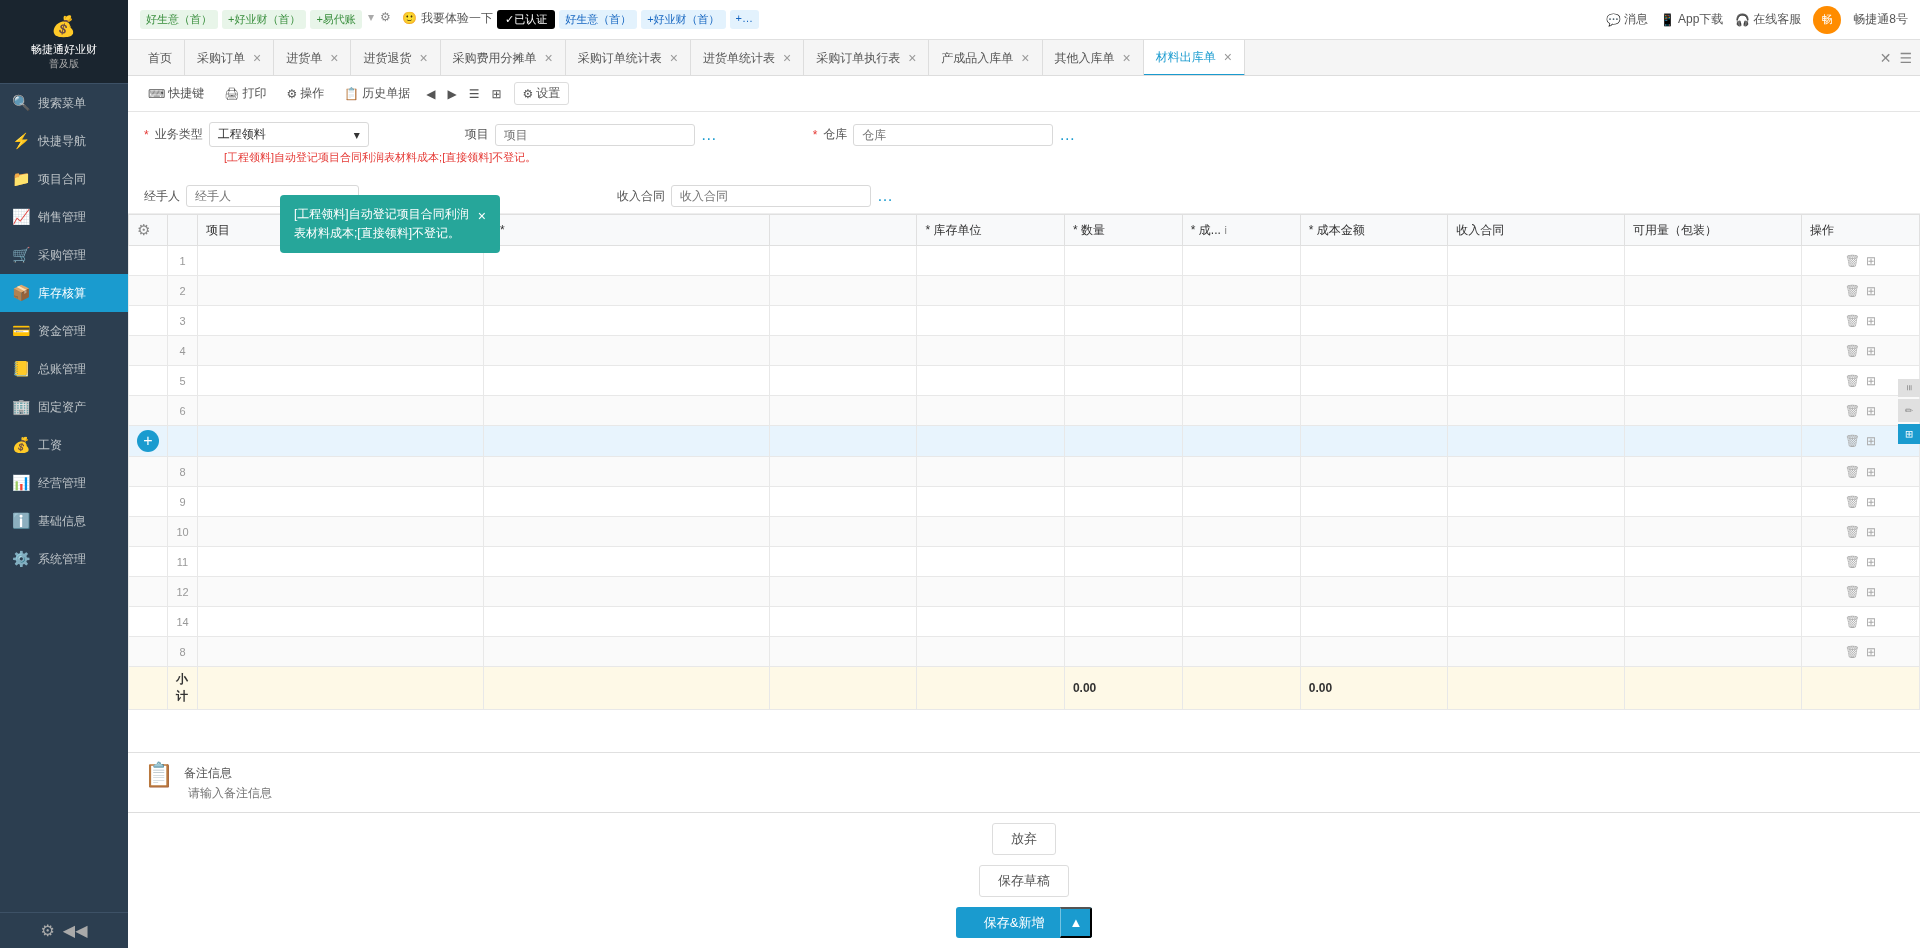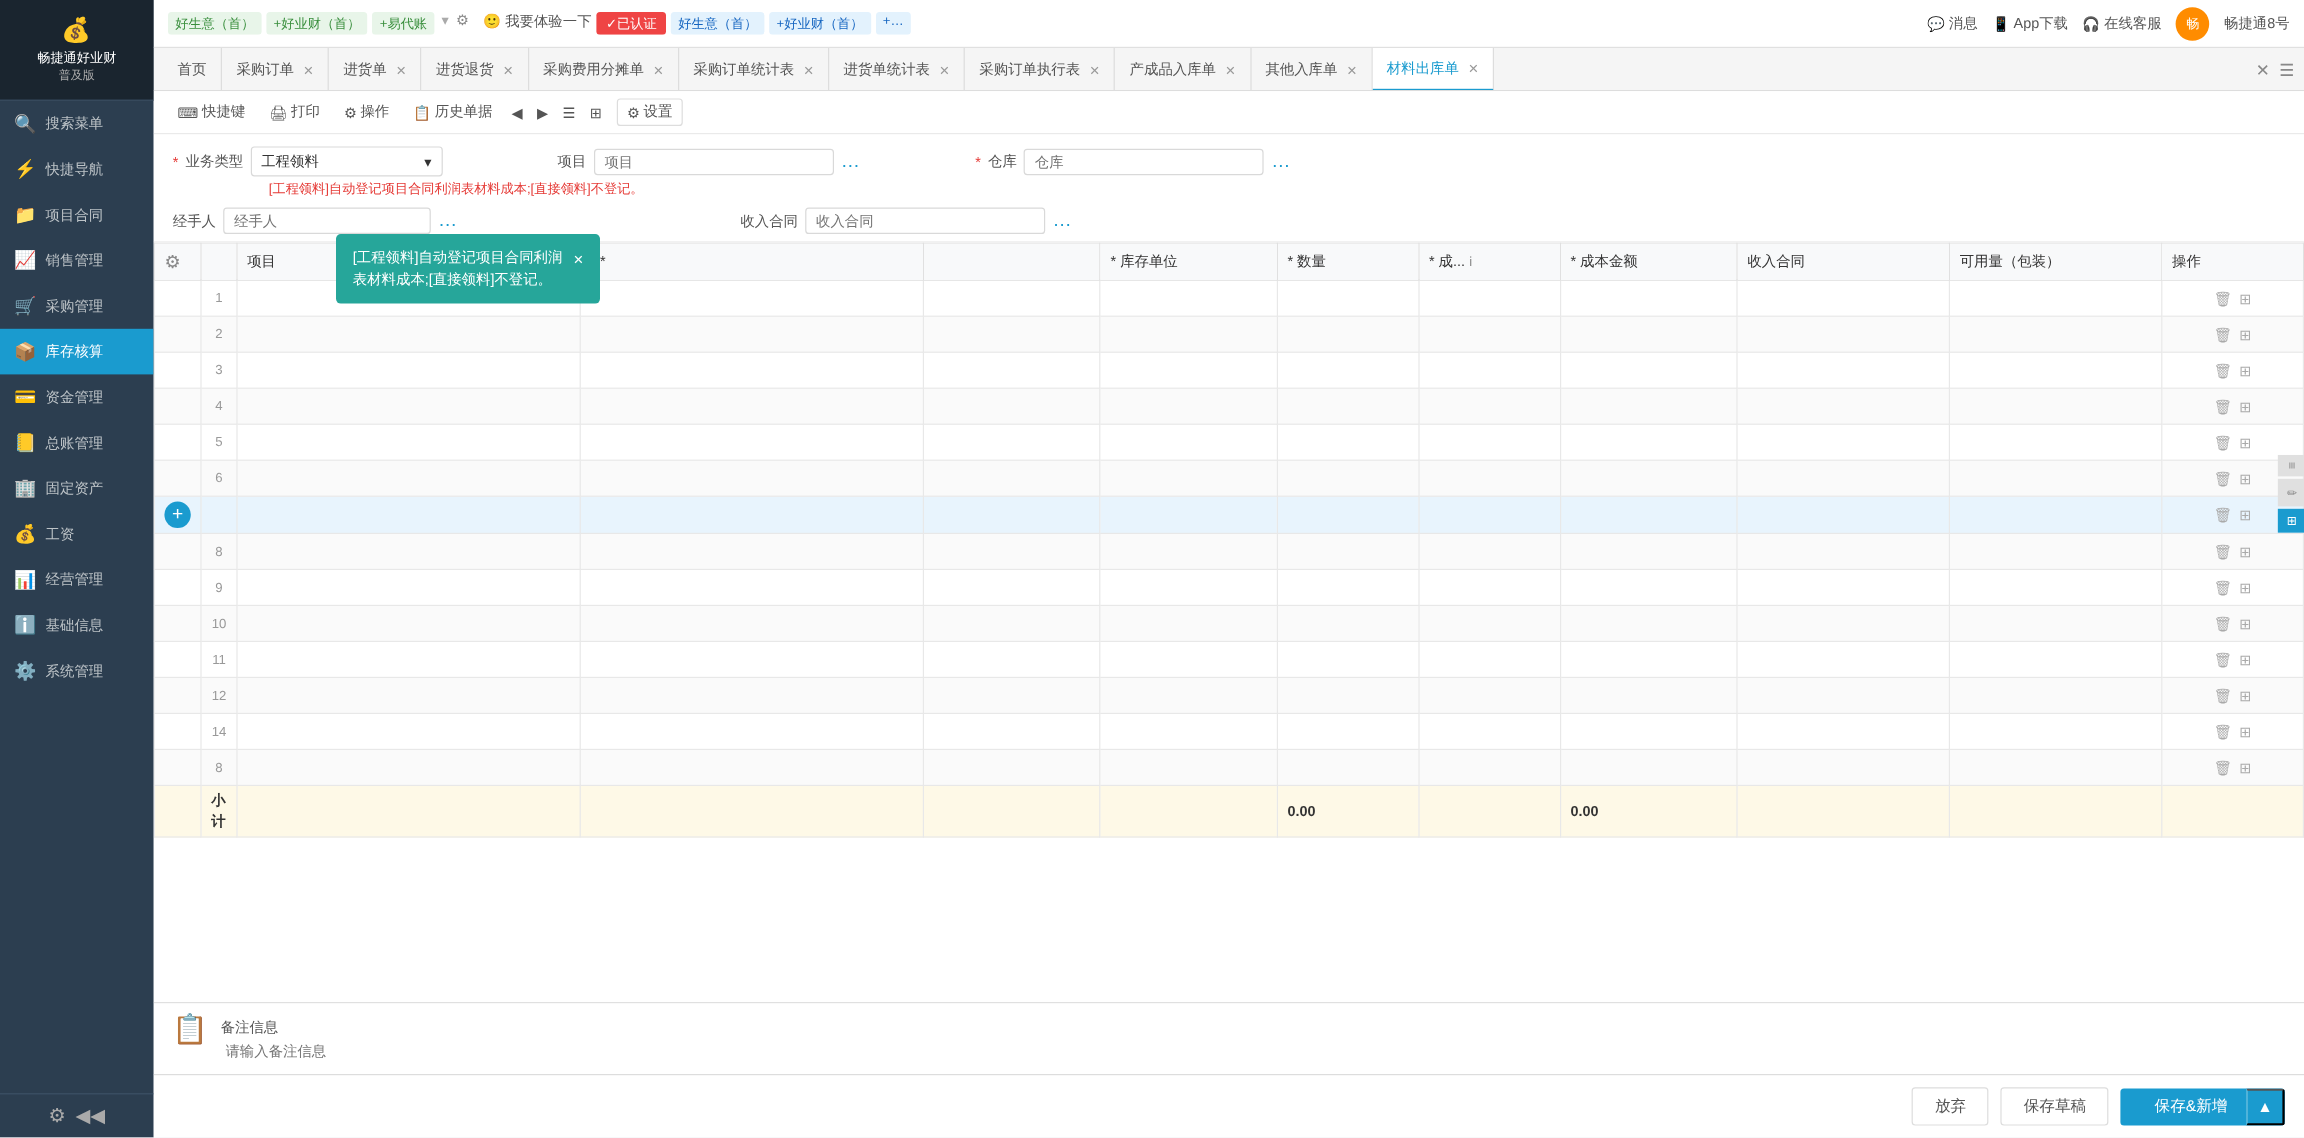--- a/index.html
+++ b/index.html
@@ -22,21 +22,21 @@
     .sidebar-bottom .sb-icon { color: #aaa; cursor: pointer; font-size: 16px; }
 
     
     .main-area { flex: 1; display: flex; flex-direction: column; overflow: hidden; }
 
     
     .top-bar { background: #fff; border-bottom: 1px solid #e0e0e0; padding: 0 12px; display: flex; align-items: center; height: 40px; gap: 6px; font-size: 12px; }
     .top-bar-left { display: flex; gap: 4px; flex: 1; overflow: hidden; }
     .top-bar-tag { background: #e8f5e9; color: #388e3c; border-radius: 3px; padding: 2px 6px; font-size: 11px; }
     .top-bar-tag.blue { background: #e3f2fd; color: #1565c0; }
-    .top-bar-tag.certified { background: #ef4444; color: #fff; padding: 2px 8px; }
+    .top-bar-tag.certified { background: #000000; color: #fff; padding: 2px 8px; }
     .top-bar-sep { color: #aaa; margin: 0 2px; }
     .top-bar-right { display: flex; align-items: center; gap: 12px; color: #555; font-size: 12px; }
     .top-bar-right .tbi { display: flex; align-items: center; gap: 3px; cursor: pointer; }
     .user-avatar { width: 28px; height: 28px; border-radius: 50%; background: #ff8c00; display: flex; align-items: center; justify-content: center; color: #fff; font-size: 11px; }
 
     
     .tab-bar { background: #f5f5f5; border-bottom: 1px solid #ddd; display: flex; padding: 0 8px; height: 36px; overflow: hidden; }
     .tab-item { display: flex; align-items: center; gap: 4px; padding: 0 12px; height: 36px; border-right: 1px solid #ddd; cursor: pointer; font-size: 12px; color: #555; white-space: nowrap; flex-shrink: 0; }
     .tab-item.active { background: #fff; color: #1a9bcf; border-bottom: 2px solid #1a9bcf; }
     .tab-item .tab-close { color: #999; font-size: 14px; margin-left: 4px; }
@@ -61,21 +61,21 @@
 
     
     .form-section { padding: 10px 16px 6px; border-bottom: 1px solid #eee; background: #fff; }
     .form-row { display: flex; align-items: center; gap: 16px; flex-wrap: wrap; }
     .form-field { display: flex; align-items: center; gap: 6px; font-size: 12px; }
     .form-label { color: #555; white-space: nowrap; }
     .form-input { border: 1px solid #d9d9d9; border-radius: 3px; padding: 3px 8px; font-size: 12px; min-width: 120px; outline: none; }
     .form-select { display: flex; align-items: center; gap: 4px; border: 1px solid #d9d9d9; border-radius: 3px; padding: 3px 8px; font-size: 12px; min-width: 120px; cursor: pointer; background: #fff; }
     .form-dots { color: #1a9bcf; cursor: pointer; font-size: 16px; }
     .error-msg { color: #e53935; font-size: 11px; margin-top: 2px; }
-    .form-second-row { margin-top: 8px; }
+    .form-second-row { margin-top: 20px; }
 
     
     .tooltip-popup { position: absolute; background: #26a69a; color: #fff; border-radius: 4px; padding: 10px 14px; font-size: 12px; line-height: 1.6; z-index: 100; max-width: 220px; }
     .tooltip-popup .tp-close { float: right; cursor: pointer; font-size: 14px; margin-left: 8px; }
 
     
     .table-section { flex: 1; overflow: auto; position: relative; }
     .data-table { width: 100%; border-collapse: collapse; font-size: 12px; }
     .data-table th { background: #f8f9fa; border: 1px solid #e0e0e0; padding: 6px 8px; text-align: left; white-space: nowrap; font-weight: normal; color: #333; position: sticky; top: 0; z-index: 10; }
     .data-table th.required::before { content: '* '; color: red; }
@@ -91,21 +91,21 @@
     .col-info { color: #888; font-size: 11px; cursor: pointer; }
 
     
     .bottom-section { border-top: 1px solid #e0e0e0; padding: 8px 16px; }
     .remark-area { display: flex; align-items: flex-start; gap: 10px; }
     .remark-icon { font-size: 24px; color: #1a9bcf; }
     .remark-label { font-size: 12px; color: #555; margin-top: 4px; }
     .remark-input { flex: 1; border: none; outline: none; font-size: 12px; color: #4c1d95; padding: 4px; }
 
     
-    .footer-actions { background: #fff; border-top: 1px solid #ddd; padding: 10px 16px; display: flex; justify-content: flex-end; gap: 10px; align-items: center; }
+    .footer-actions { background: #fff; border-top: 1px solid #ddd; padding: 10px 16px; display: flex; justify-content: flex-end; gap: 10px; align-items: center; flex-direction: column; }
     .btn { padding: 6px 18px; border-radius: 3px; border: 1px solid #ddd; cursor: pointer; font-size: 13px; }
     .btn-default { background: #fff; color: #555; }
     .btn-primary-split { background: #1a9bcf; color: #fff; border-color: #1a9bcf; display: flex; align-items: center; gap: 0; border-radius: 3px; overflow: hidden; padding-left: 12px; }
     .btn-primary-split .btn-main { padding: 6px 16px; border: none; background: transparent; color: #fff; cursor: pointer; font-size: 13px; }
     .btn-primary-split .btn-arrow { padding: 6px 8px; border-left: 1px solid rgba(255,255,255,0.4); background: transparent; color: #fff; cursor: pointer; font-size: 13px; }
   </style>
 </head>
 <body>
 
 <div class="app-container">

